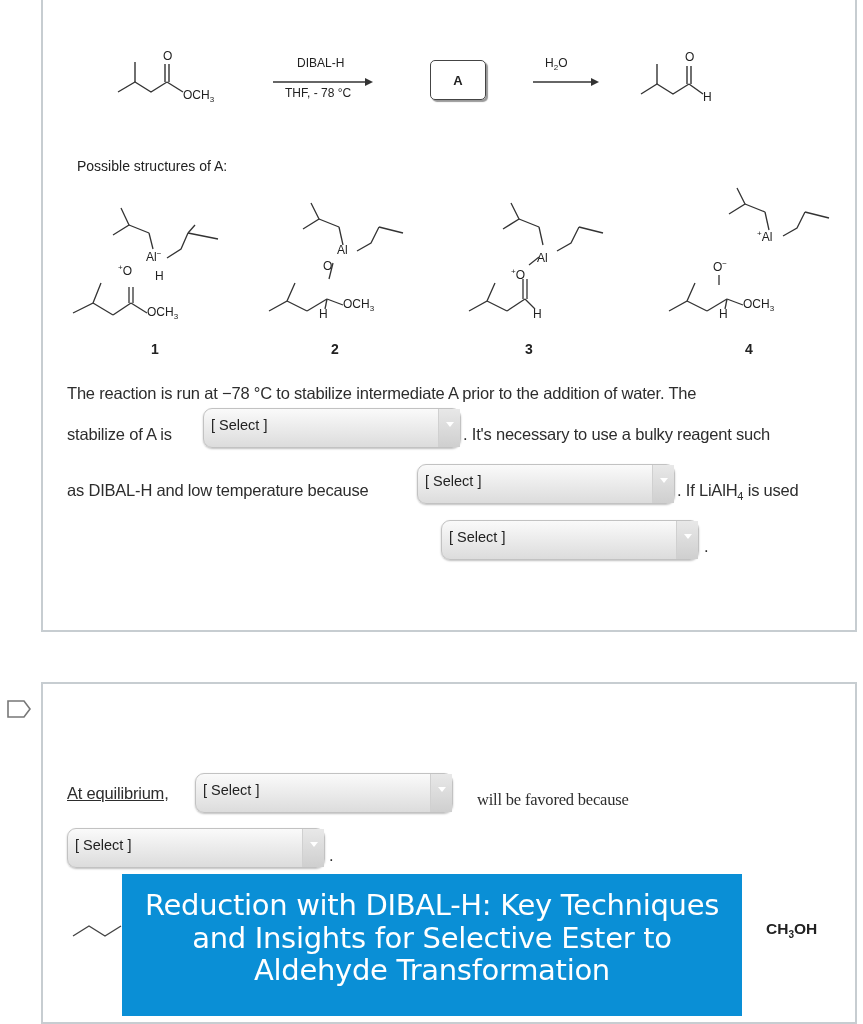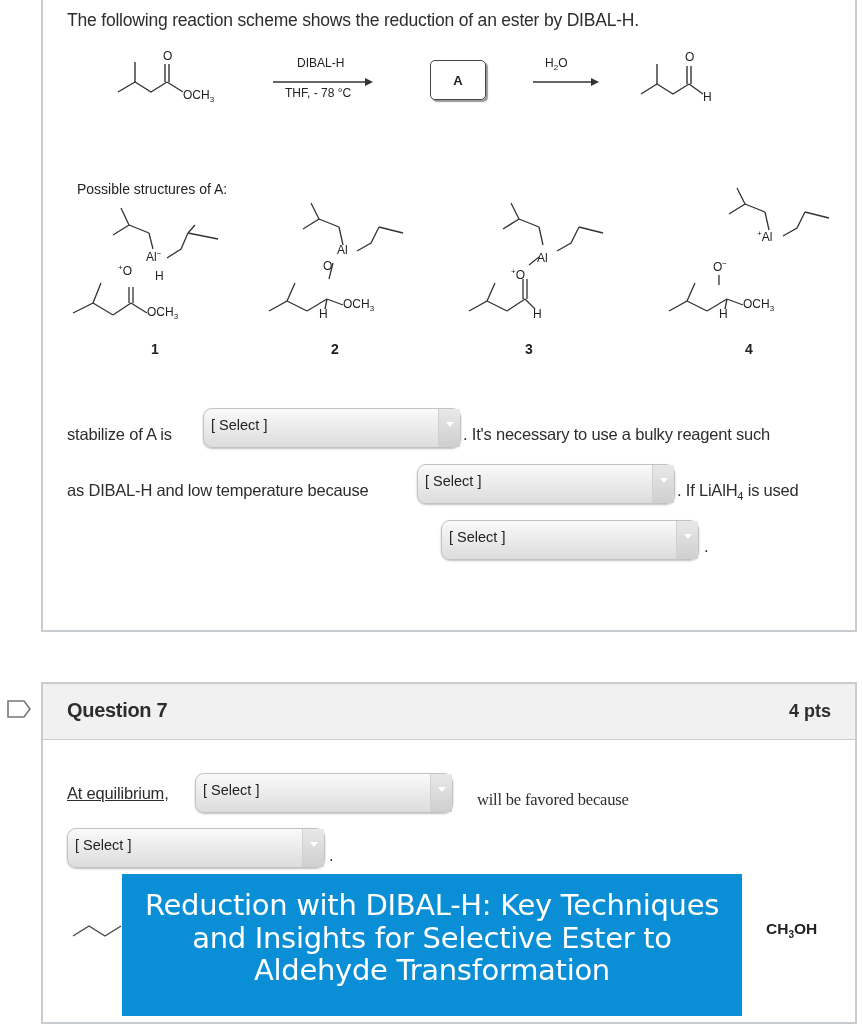--- a/index.html
+++ b/index.html
@@ -15,21 +15,21 @@
     letter-spacing: -0.2px;
   }
   .scheme { position: absolute; left: 0; top: 40px; width: 816px; height: 80px; }
   .scheme svg { position: absolute; left: 0; top: 0; }
   .mol-label { position: absolute; font-size: 12px; color: #222; font-family: "Liberation Sans", sans-serif; }
   .boxA {
     position: absolute; left: 387px; top: 22px; width: 56px; height: 40px;
     border: 1.5px solid #444; border-radius: 5px; box-shadow: 2px 2px 1px #999;
     display: flex; align-items: center; justify-content: center; font-weight: bold; font-size: 13px; color: #222;
   }
-  .psa { position: absolute; left: 34px; top: 183px; font-size: 14px; color: #222; }
+  .psa { position: absolute; left: 34px; top: 160px; font-size: 14px; color: #222; }
 
   .structs { position: absolute; left: 0; top: 185px; width: 816px; height: 180px; }
   .snum { position: absolute; font-weight: bold; font-size: 14px; color: #222; }
 
   .para { position: absolute; left: 24px; font-size: 16.5px; color: #2d2d2d; letter-spacing: -0.2px; white-space: nowrap; }
   .sel {
     display: inline-block; position: absolute; height: 40px; border: 1px solid #c2c2c2; border-radius: 9px;
     background: linear-gradient(#fafafa, #dcdcdc); box-shadow: 0 1px 2px rgba(0,0,0,0.25);
   }
   .sel .sel-text { position: absolute; left: 7px; top: 8px; font-size: 14.5px; color: #222; }
@@ -61,21 +61,20 @@
     font-family: "DejaVu Sans", sans-serif; font-size: 29px; line-height: 32.5px; padding-top: 15px;
     letter-spacing: -0.3px;
   }
   .ch3oh { position: absolute; left: 766px; top: 920px; font-size: 15.5px; color: #222; font-weight: bold; }
   .ch3oh sub { font-size: 10px; }
 </style>
 </head>
 <body>
 
 <div class="card1">
-  <div class="intro">The following reaction scheme shows the reduction of an ester by DIBAL-H.</div>
 
   <div class="scheme">
     <svg width="816" height="80">
       <g stroke="#333" stroke-width="1.4" fill="none">
 
         <polyline points="75,54 92,44 108,54 124,44"></polyline>
         <line x1="92" y1="44" x2="92" y2="24"></line>
         <line x1="124" y1="44" x2="140" y2="54"></line>
         <line x1="122" y1="44" x2="122" y2="26"></line>
         <line x1="126" y1="44" x2="126" y2="26"></line>
@@ -178,20 +177,21 @@
     <span class="mol-label" style="left:490px;top:124px;">H</span>
     <span class="snum" style="left:482px;top:158px;">3</span>
     
     <span class="mol-label" style="left:714px;top:46px;"><sup style="font-size:8px">+</sup>Al</span>
     <span class="mol-label" style="left:670px;top:76px;">O<sup style="font-size:8px">−</sup></span>
     <span class="mol-label" style="left:676px;top:124px;">H</span>
     <span class="mol-label" style="left:700px;top:114px;">OCH<sub style="font-size:8px">3</sub></span>
     <span class="snum" style="left:702px;top:158px;">4</span>
   </div>
 
+  <div class="para" style="top:386px;">The reaction is run at −78 °C to stabilize intermediate A prior to the addition of water. The</div>
 
   <div class="para" style="top:427px;">stabilize of A is</div>
   <div class="sel" style="left:160px;top:410px;width:258px;">
     <span class="sel-text">[ Select ]</span>
     <span class="sel-arrow"></span>
   </div>
   <div class="para" style="left:420px;top:427px;">. It's necessary to use a bulky reagent such</div>
 
   <div class="para" style="top:483px;">as DIBAL-H and low temperature because</div>
   <div class="sel" style="left:374px;top:466px;width:258px;">
@@ -205,24 +205,20 @@
     <span class="sel-arrow"></span>
   </div>
   <div class="para" style="left:661px;top:539px;">.</div>
 </div>
 
 <svg class="flag" viewBox="0 0 26 22">
   <path d="M2,3 H18 L24,11 L18,19 H2 Z" fill="#fff" stroke="#777" stroke-width="1.6"></path>
 </svg>
 
 <div class="card2">
-  <div class="q-header">
-    <div class="q-title">Question 7</div>
-    <div class="q-pts">4 pts</div>
-  </div>
 
   <div class="para" style="top:100px;text-decoration:underline;">At equilibrium,</div>
   <div class="sel" style="left:152px;top:89px;width:258px;">
     <span class="sel-text">[ Select ]</span>
     <span class="sel-arrow"></span>
   </div>
   <div class="para" style="left:434px;top:106px;font-family:Liberation Serif, serif;">will be favored because</div>
 
   <div class="sel" style="left:24px;top:144px;width:258px;">
     <span class="sel-text">[ Select ]</span>

